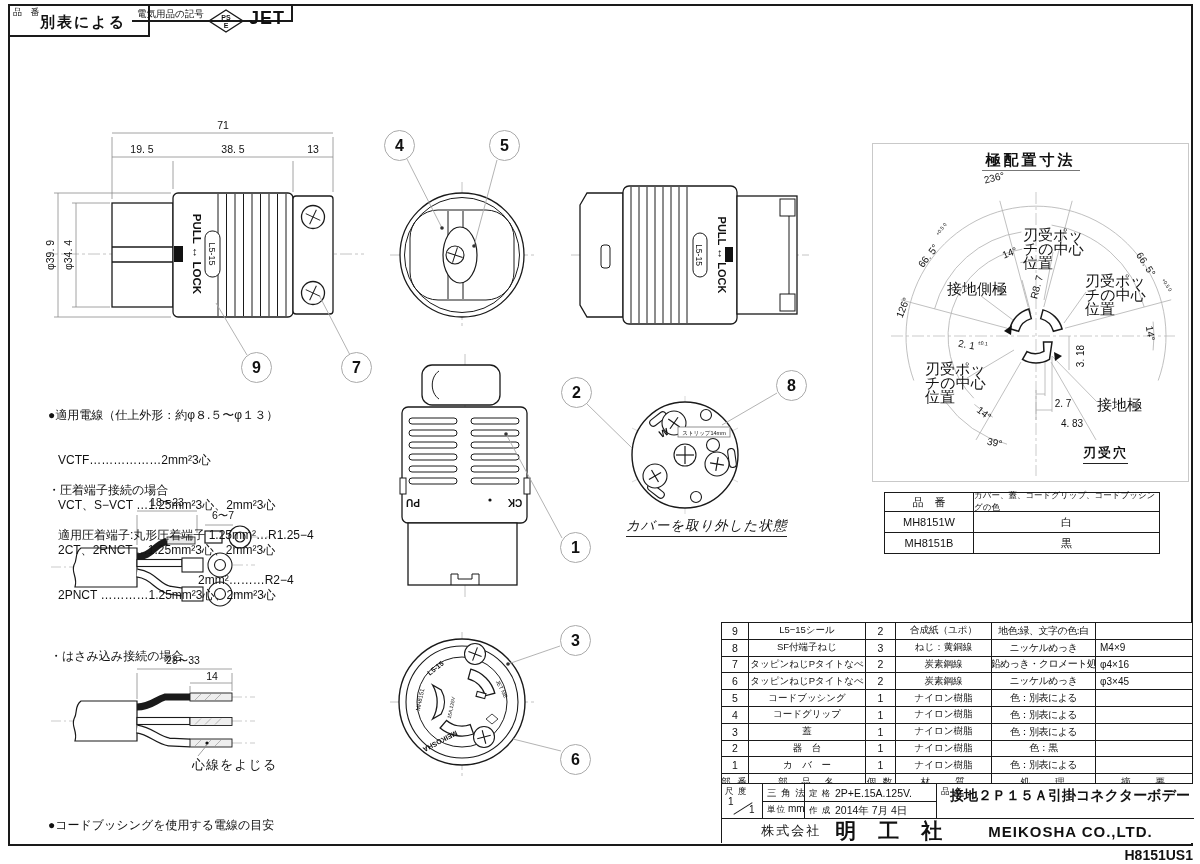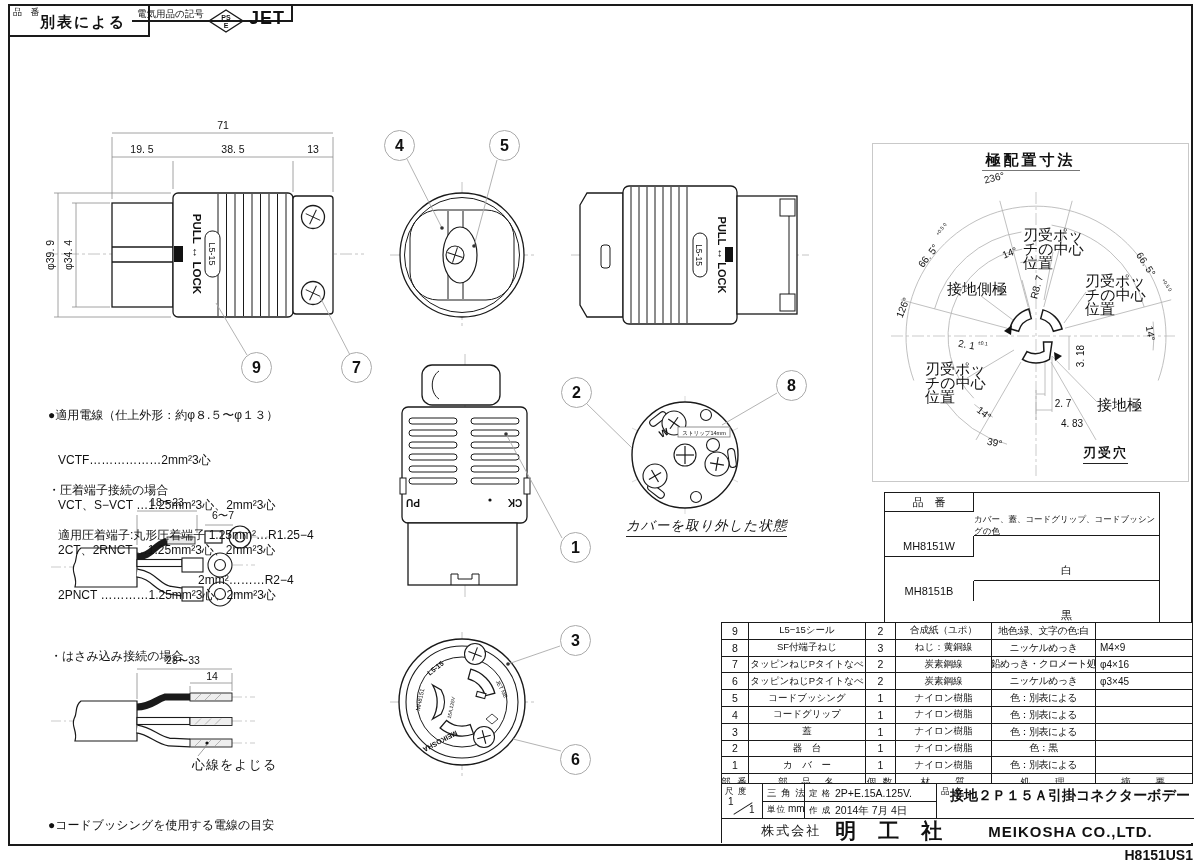--- a/index.html
+++ b/index.html
@@ -27,21 +27,21 @@
   .pole-title span{border-bottom:1.2px solid #777;padding:0 4px 2px;}
   .lbl{position:absolute;font-size:15px;line-height:14px;z-index:2;}
   .lbl-bold{position:absolute;font-size:13px;font-weight:bold;letter-spacing:2px;border-bottom:1.2px solid #222;padding-bottom:1px;z-index:2;}
   
   .beppyo{left:884px;top:492px;width:276px;border:1.5px solid #1a1a1a;box-sizing:border-box;display:grid;grid-template-columns:89px 1fr;font-size:11px;z-index:2;background:#fff;}
   .bt{grid-column:1 / 3;height:18px;display:flex;align-items:center;justify-content:center;font-size:12px;letter-spacing:6px;border-bottom:1px solid #1a1a1a;}
   .bc{display:flex;align-items:center;justify-content:center;border-bottom:1px solid #1a1a1a;border-right:1px solid #1a1a1a;height:18px;}
   .bc.h2{font-size:8.5px;}
   .bc.d{height:20px;}
   .bc.last{border-bottom:none;}
-  .bc.r{border-right:none;margin-top:24px;}
+  .bc.r{border-right:none;}
   .parts{left:721px;top:622px;width:472px;border:1.5px solid #1a1a1a;box-sizing:border-box;display:grid;grid-template-columns:27px 117px 30px 96px 104px 1fr;z-index:2;background:#fff;}
   .pc{display:flex;align-items:center;justify-content:center;border-right:1px solid #1a1a1a;border-bottom:1px solid #1a1a1a;height:15.8px;font-size:10.5px;white-space:nowrap;overflow:hidden;}
   .pc.nm{font-size:9.5px;}
   .pc.pr{font-size:10px;letter-spacing:-0.5px;font-family:Liberation Serif, serif;}
   .pc.rm{justify-content:flex-start;padding-left:4px;font-size:10px;text-align:center;}
   .pc.hd{height:17px;font-size:9.5px;letter-spacing:2px;border-bottom:none;}
   .pc.r{border-right:none;}
   
   .tblock{left:721px;top:783px;width:472px;height:60px;border-left:1.5px solid #1a1a1a;border-top:1.5px solid #1a1a1a;box-sizing:border-box;z-index:2;background:#fff;}
   .tb-line{position:absolute;background:#1a1a1a;}

